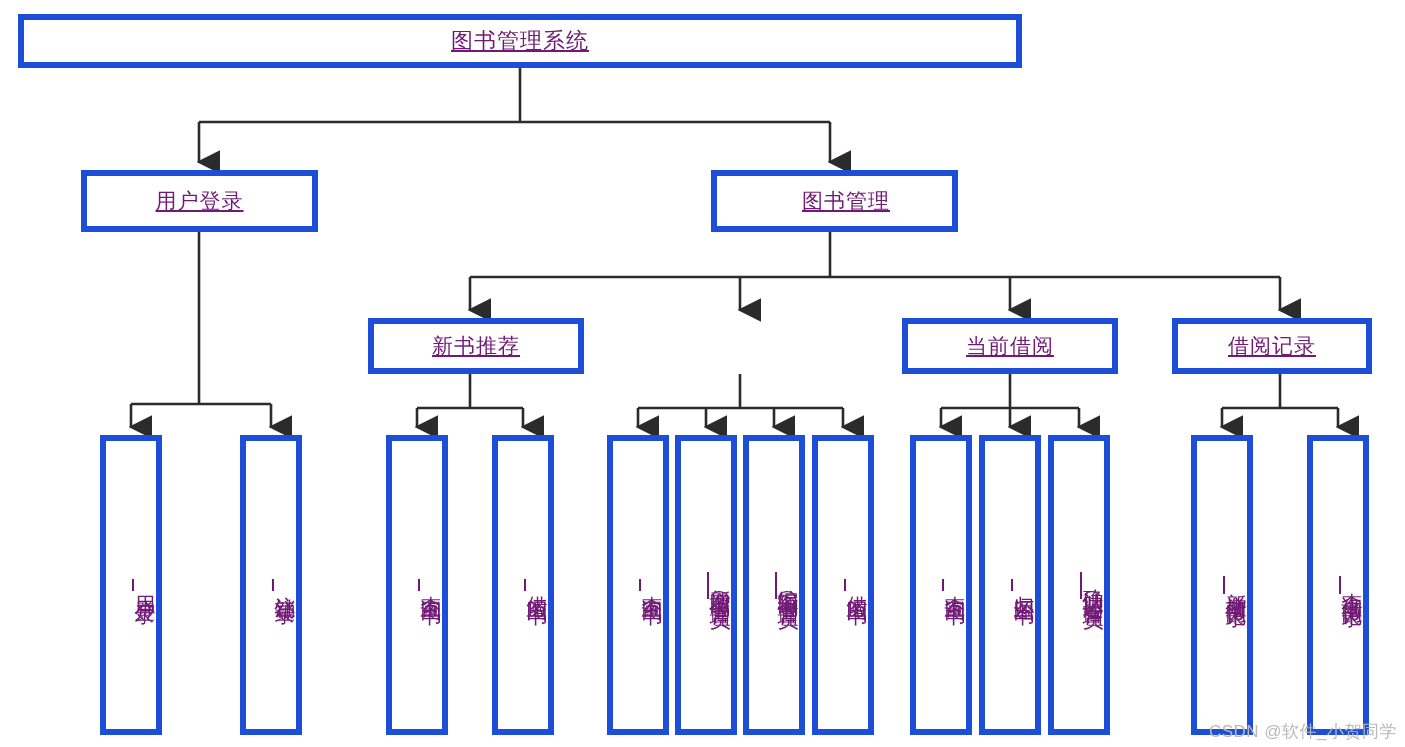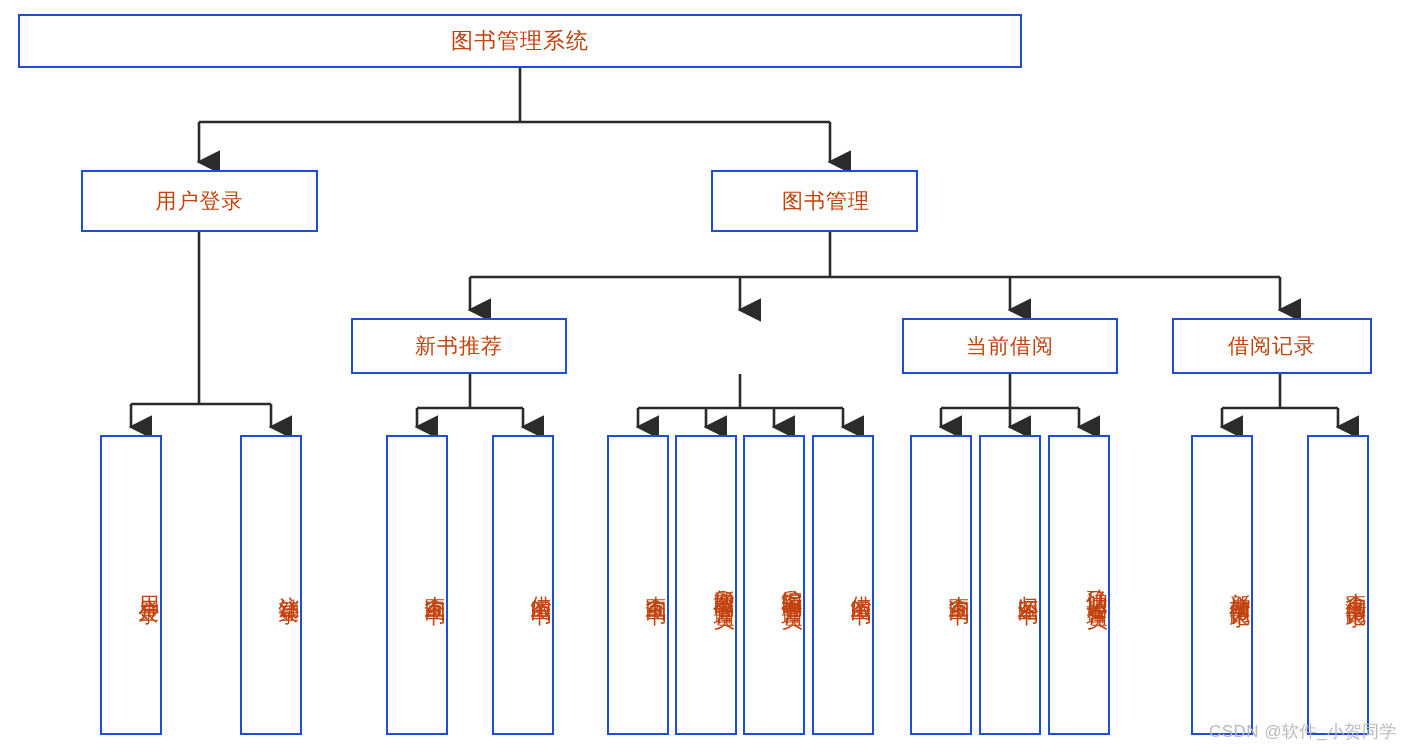--- a/index.html
+++ b/index.html
@@ -22,25 +22,26 @@
     left: 0;
     top: 0;
     width: 1405px;
     height: 747px;
     pointer-events: none;
   }
   .node {
     position: absolute;
     box-sizing: border-box;
     background: #ffffff;
-    border: 2px solid #1d4ed8;
+    border: 6px solid #1d4ed8;
     display: flex;
     align-items: center;
     justify-content: center;
-    color: #c2410c;
+    color: #701a75;
+    text-decoration: underline;
   }
   .node.h {
     
     font-size: 21px;
     letter-spacing: 1px;
   }
   .node.root {
     font-size: 22px;
   }
   .node.v {
@@ -133,25 +134,25 @@
   </svg>
 
   <div class="node h root" style="left:18px; top:14px; width:1004px; height:54px;">
     <span class="label">图书管理系统</span>
   </div>
 
   <div class="node h" style="left:81px; top:170px; width:237px; height:62px;">
     <span class="label">用户登录</span>
   </div>
 
-  <div class="node h" style="left:711px; top:170px; width:207px; height:62px;padding-left:23px;">
+  <div class="node h" style="left:711px; top:170px; width:247px; height:62px;padding-left:23px;">
     <span class="label">图书管理</span>
   </div>
 
-  <div class="node h" style="left:351px; top:318px; width:216px; height:56px;">
+  <div class="node h" style="left:368px; top:318px; width:216px; height:56px;">
     <span class="label">新书推荐</span>
   </div>
 
 
   <div class="node h" style="left:902px; top:318px; width:216px; height:56px;">
     <span class="label">当前借阅</span>
   </div>
 
   <div class="node h" style="left:1172px; top:318px; width:200px; height:56px;">
     <span class="label">借阅记录</span>

